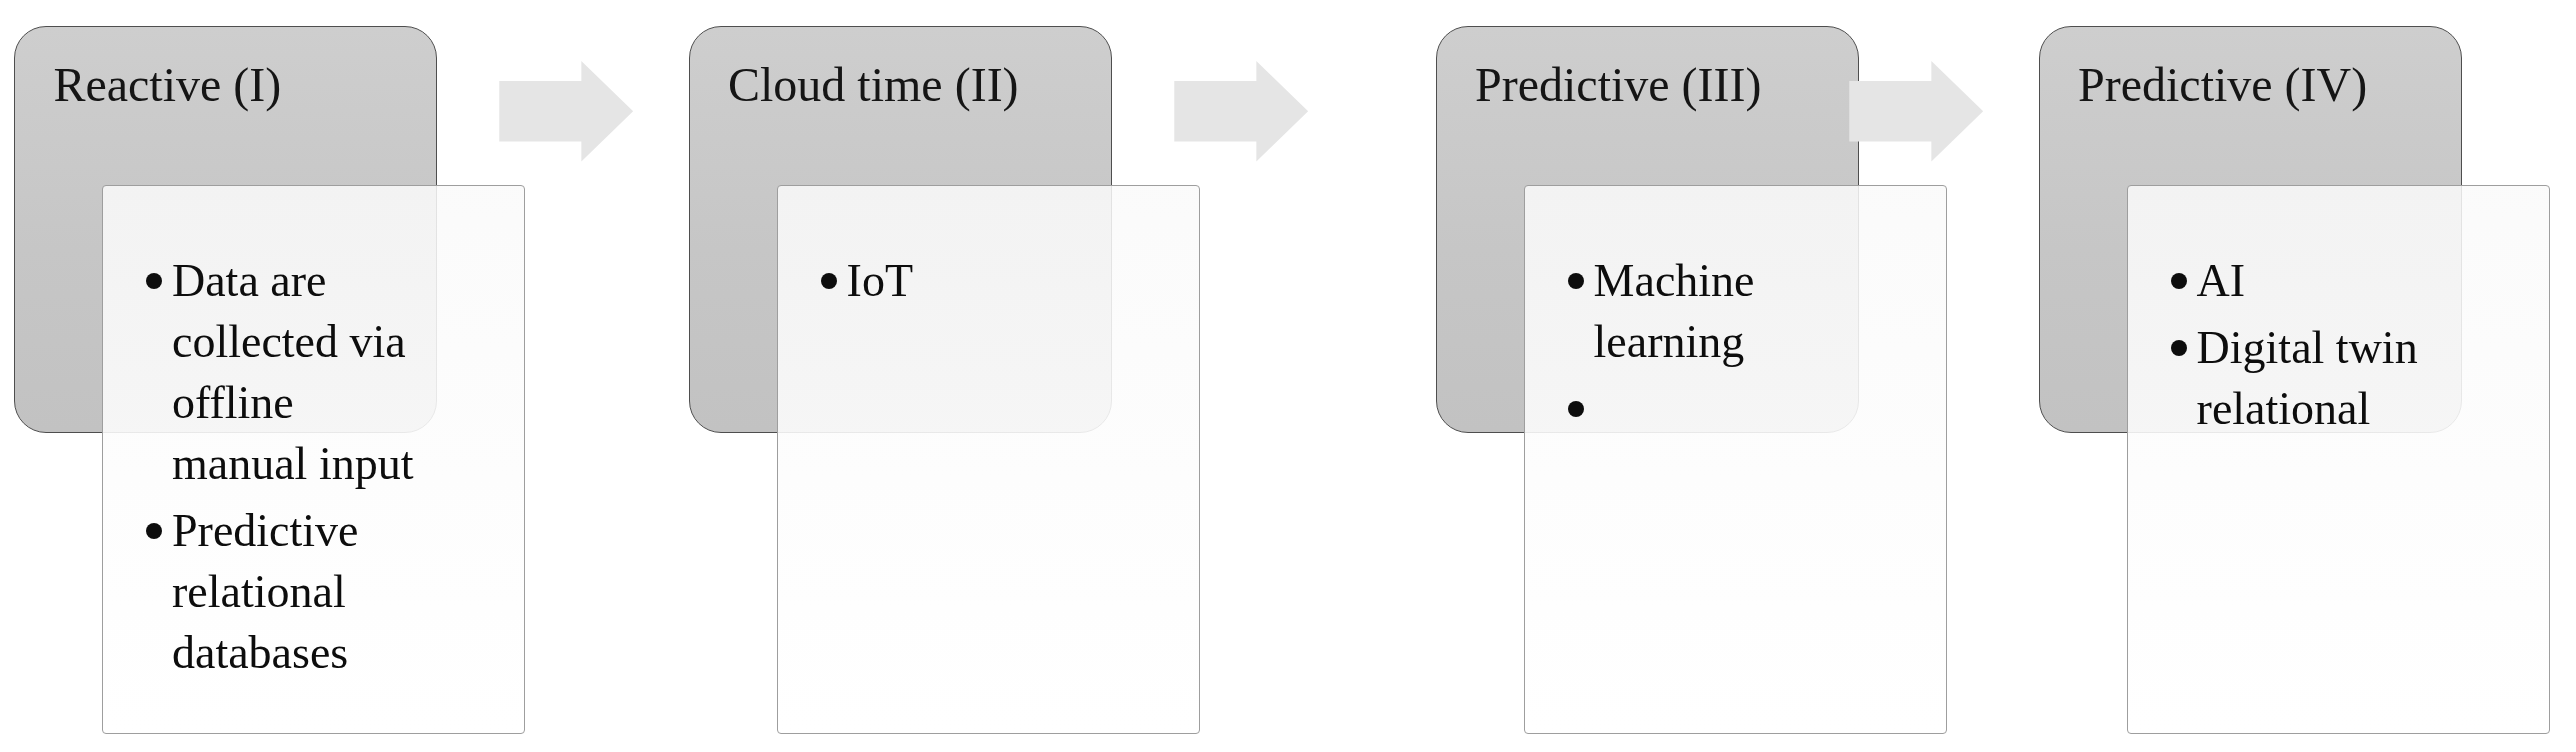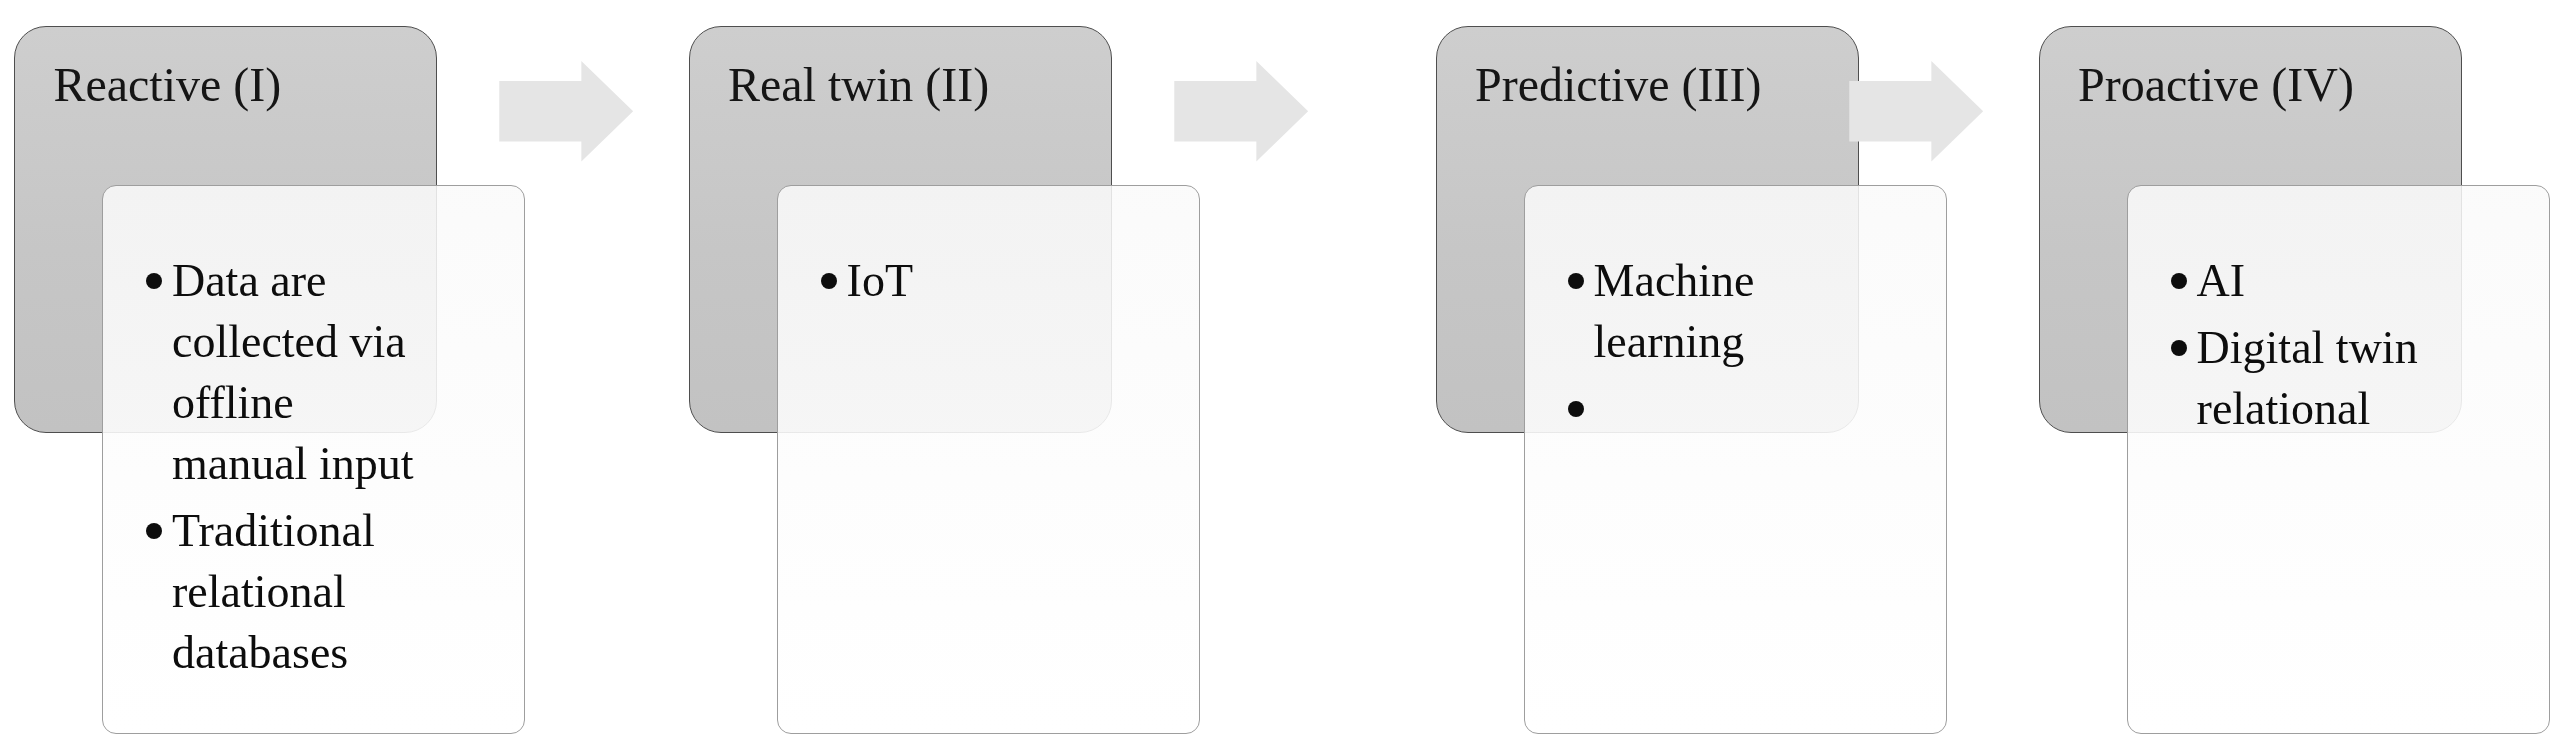--- a/index.html
+++ b/index.html
@@ -42,21 +42,21 @@
     white-space: nowrap;
   }
   .stage-card {
     position: absolute;
     left: 88px;
     top: 159px;
     width: 423px;
     height: 549px;
     box-sizing: border-box;
     border: 1.6px solid #9e9e9e;
-    border-radius: 14px;
+    border-radius: 4px;
     background: linear-gradient(180deg, rgba(250,250,250,0.86) 0%, rgba(255,255,255,0.92) 100%);
     padding: 64px 14.4px 0 43px;
   }
   .bullet-item {
     display: flex;
     align-items: flex-start;
   }
   .bullet-item + .bullet-item {
     margin-top: 6.4px;
   }
@@ -101,34 +101,34 @@
     <div class="stage-card">
       <div class="bullet-item">
         <span class="bullet-dot"></span>
         <span class="bullet-text">Data are
 collected via
 offline
 manual input</span>
       </div>
       <div class="bullet-item">
         <span class="bullet-dot"></span>
-        <span class="bullet-text">Traditional
+        <span class="bullet-text">Predictive
 relational
 databases</span>
       </div>
     </div>
   </div>
 
   <svg class="flow-arrow arrow-0" viewBox="0 0 170 128">
     <polygon points="0,25 103,25 103,0 168,63 103,126 103,101 0,101" fill="#e5e5e5"></polygon>
   </svg>
 
   <div class="stage stage-1">
     <div class="stage-header">
-      <div class="stage-title">Real twin (II)</div>
+      <div class="stage-title">Cloud time (II)</div>
     </div>
     <div class="stage-card">
       <div class="bullet-item">
         <span class="bullet-dot"></span>
         <span class="bullet-text">IoT</span>
       </div>
     </div>
   </div>
 
   <svg class="flow-arrow arrow-1" viewBox="0 0 170 128">
@@ -150,21 +150,21 @@
       </div>
     </div>
   </div>
 
   <svg class="flow-arrow arrow-2" viewBox="0 0 170 128">
     <polygon points="0,25 103,25 103,0 168,63 103,126 103,101 0,101" fill="#e5e5e5"></polygon>
   </svg>
 
   <div class="stage stage-3">
     <div class="stage-header">
-      <div class="stage-title">Proactive (IV)</div>
+      <div class="stage-title">Predictive (IV)</div>
     </div>
     <div class="stage-card">
       <div class="bullet-item">
         <span class="bullet-dot"></span>
         <span class="bullet-text">AI</span>
       </div>
       <div class="bullet-item">
         <span class="bullet-dot"></span>
         <span class="bullet-text">Digital twin
 relational</span>

